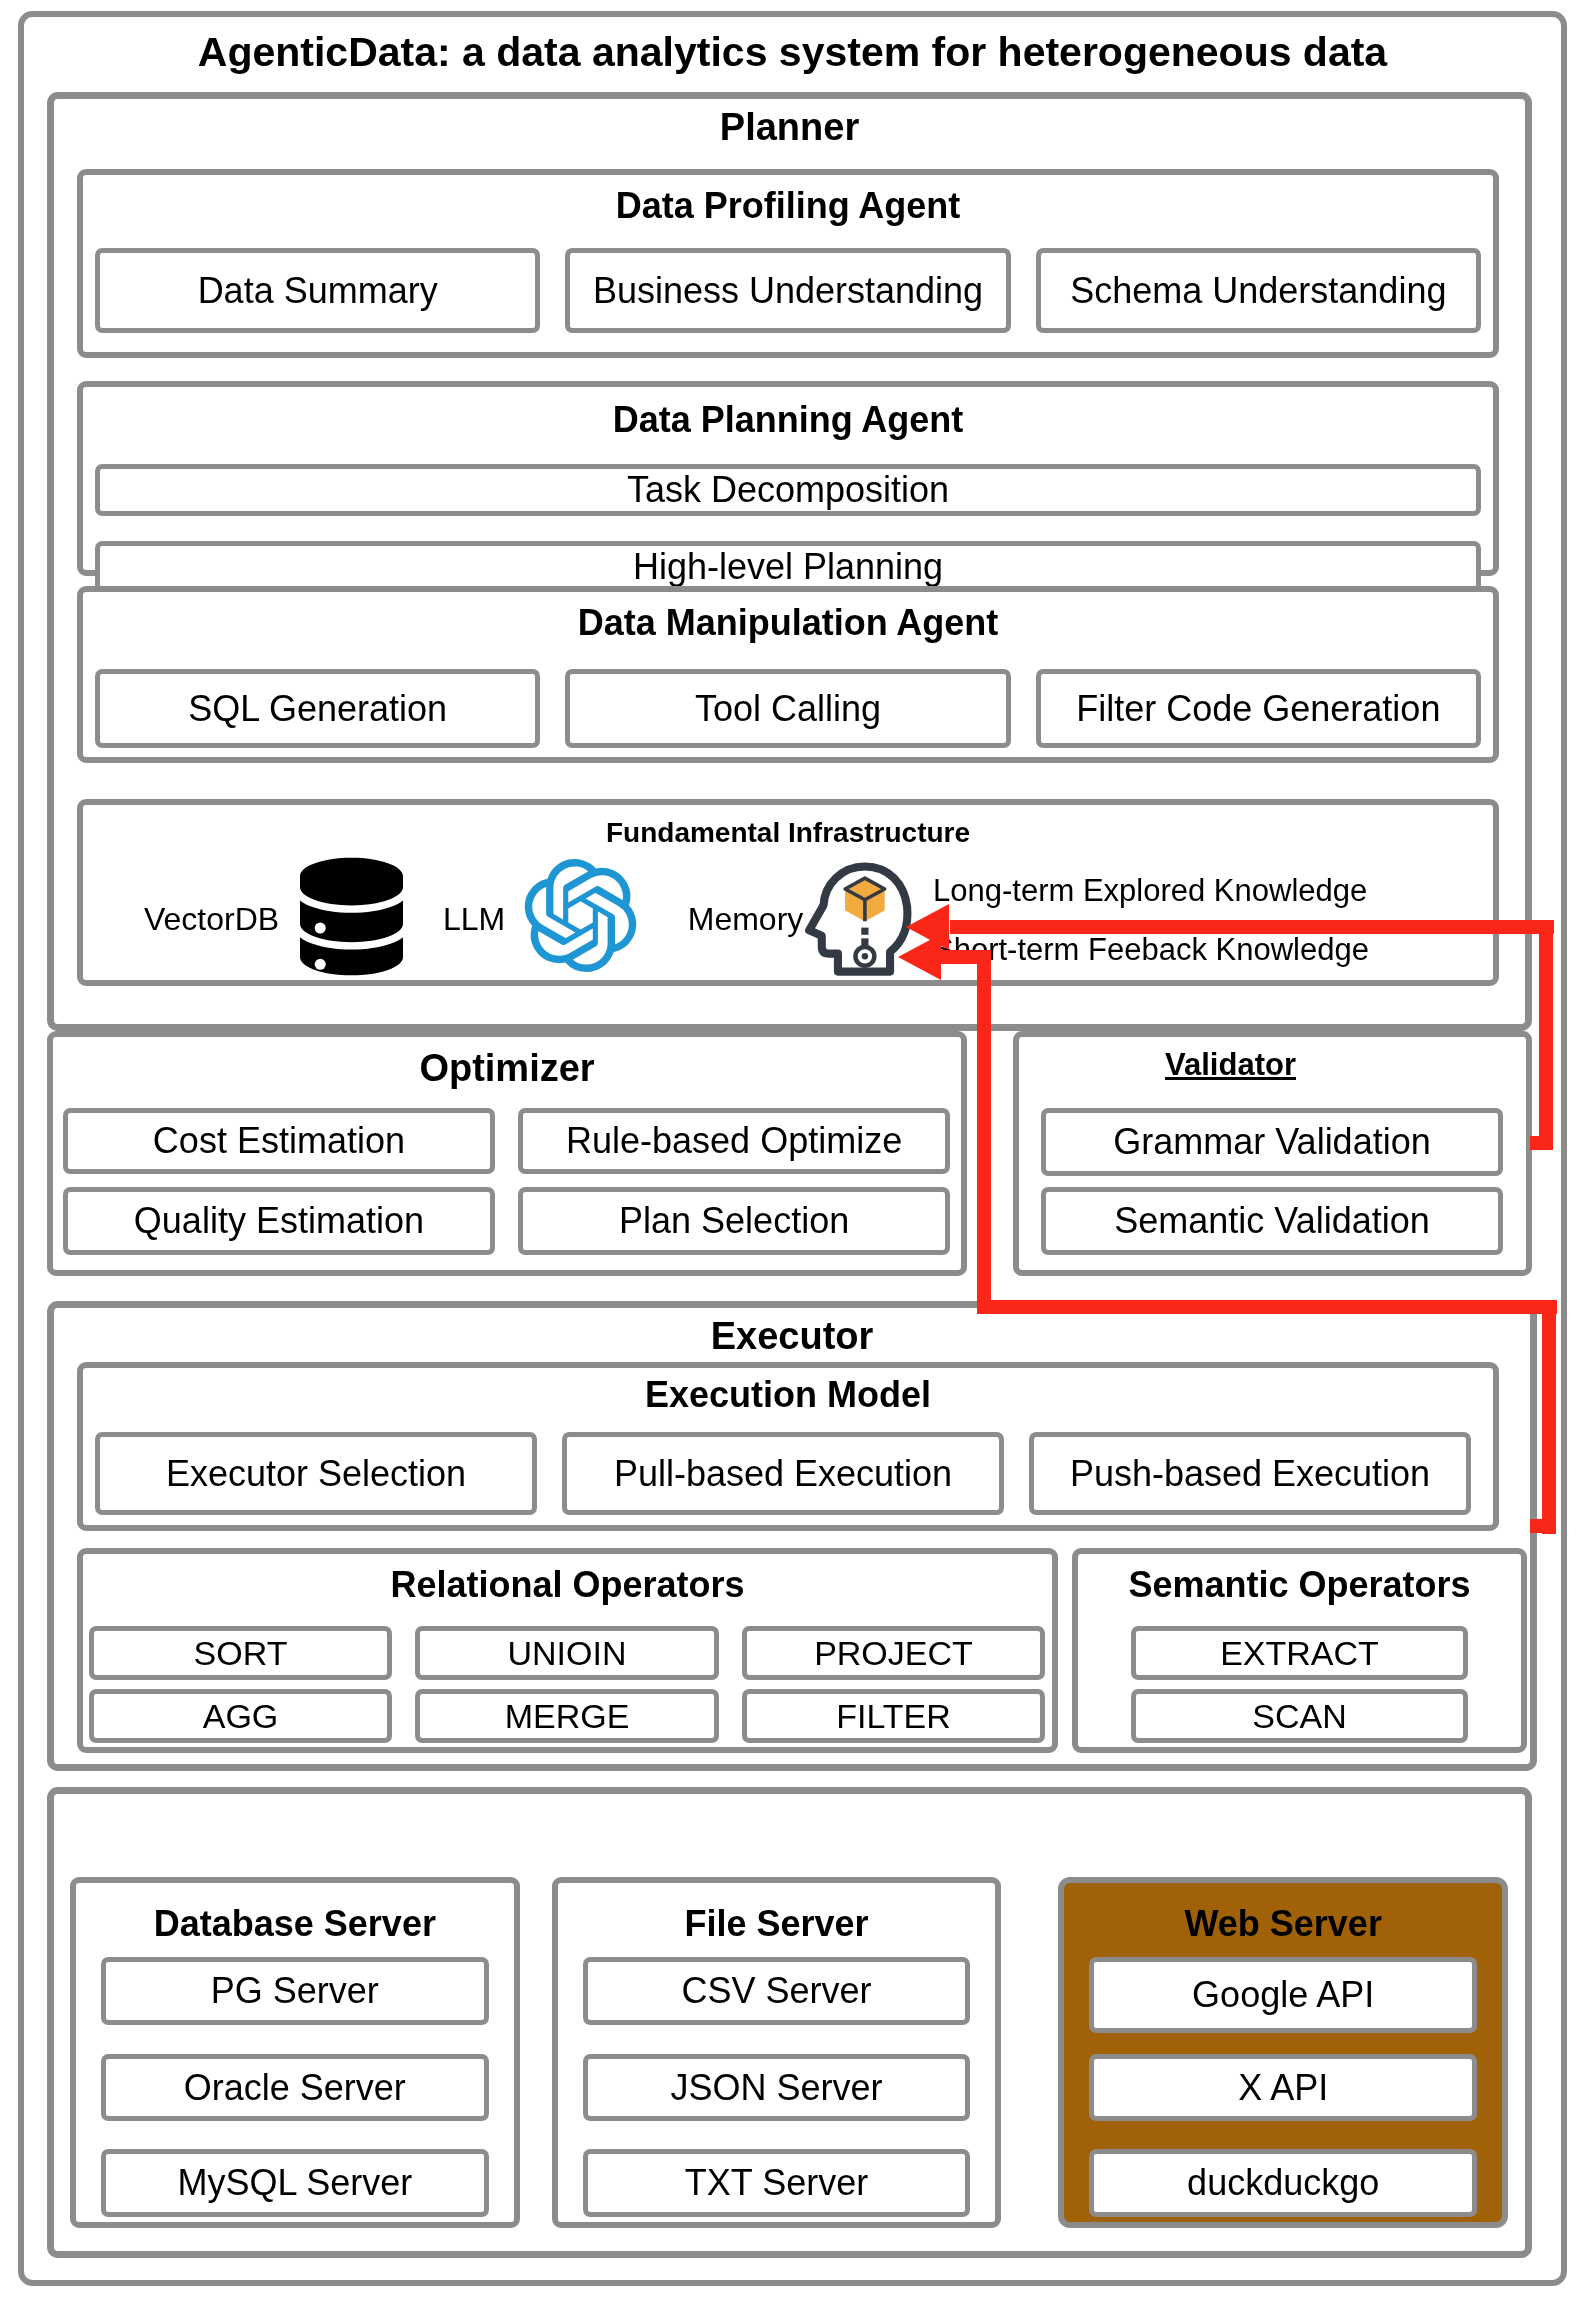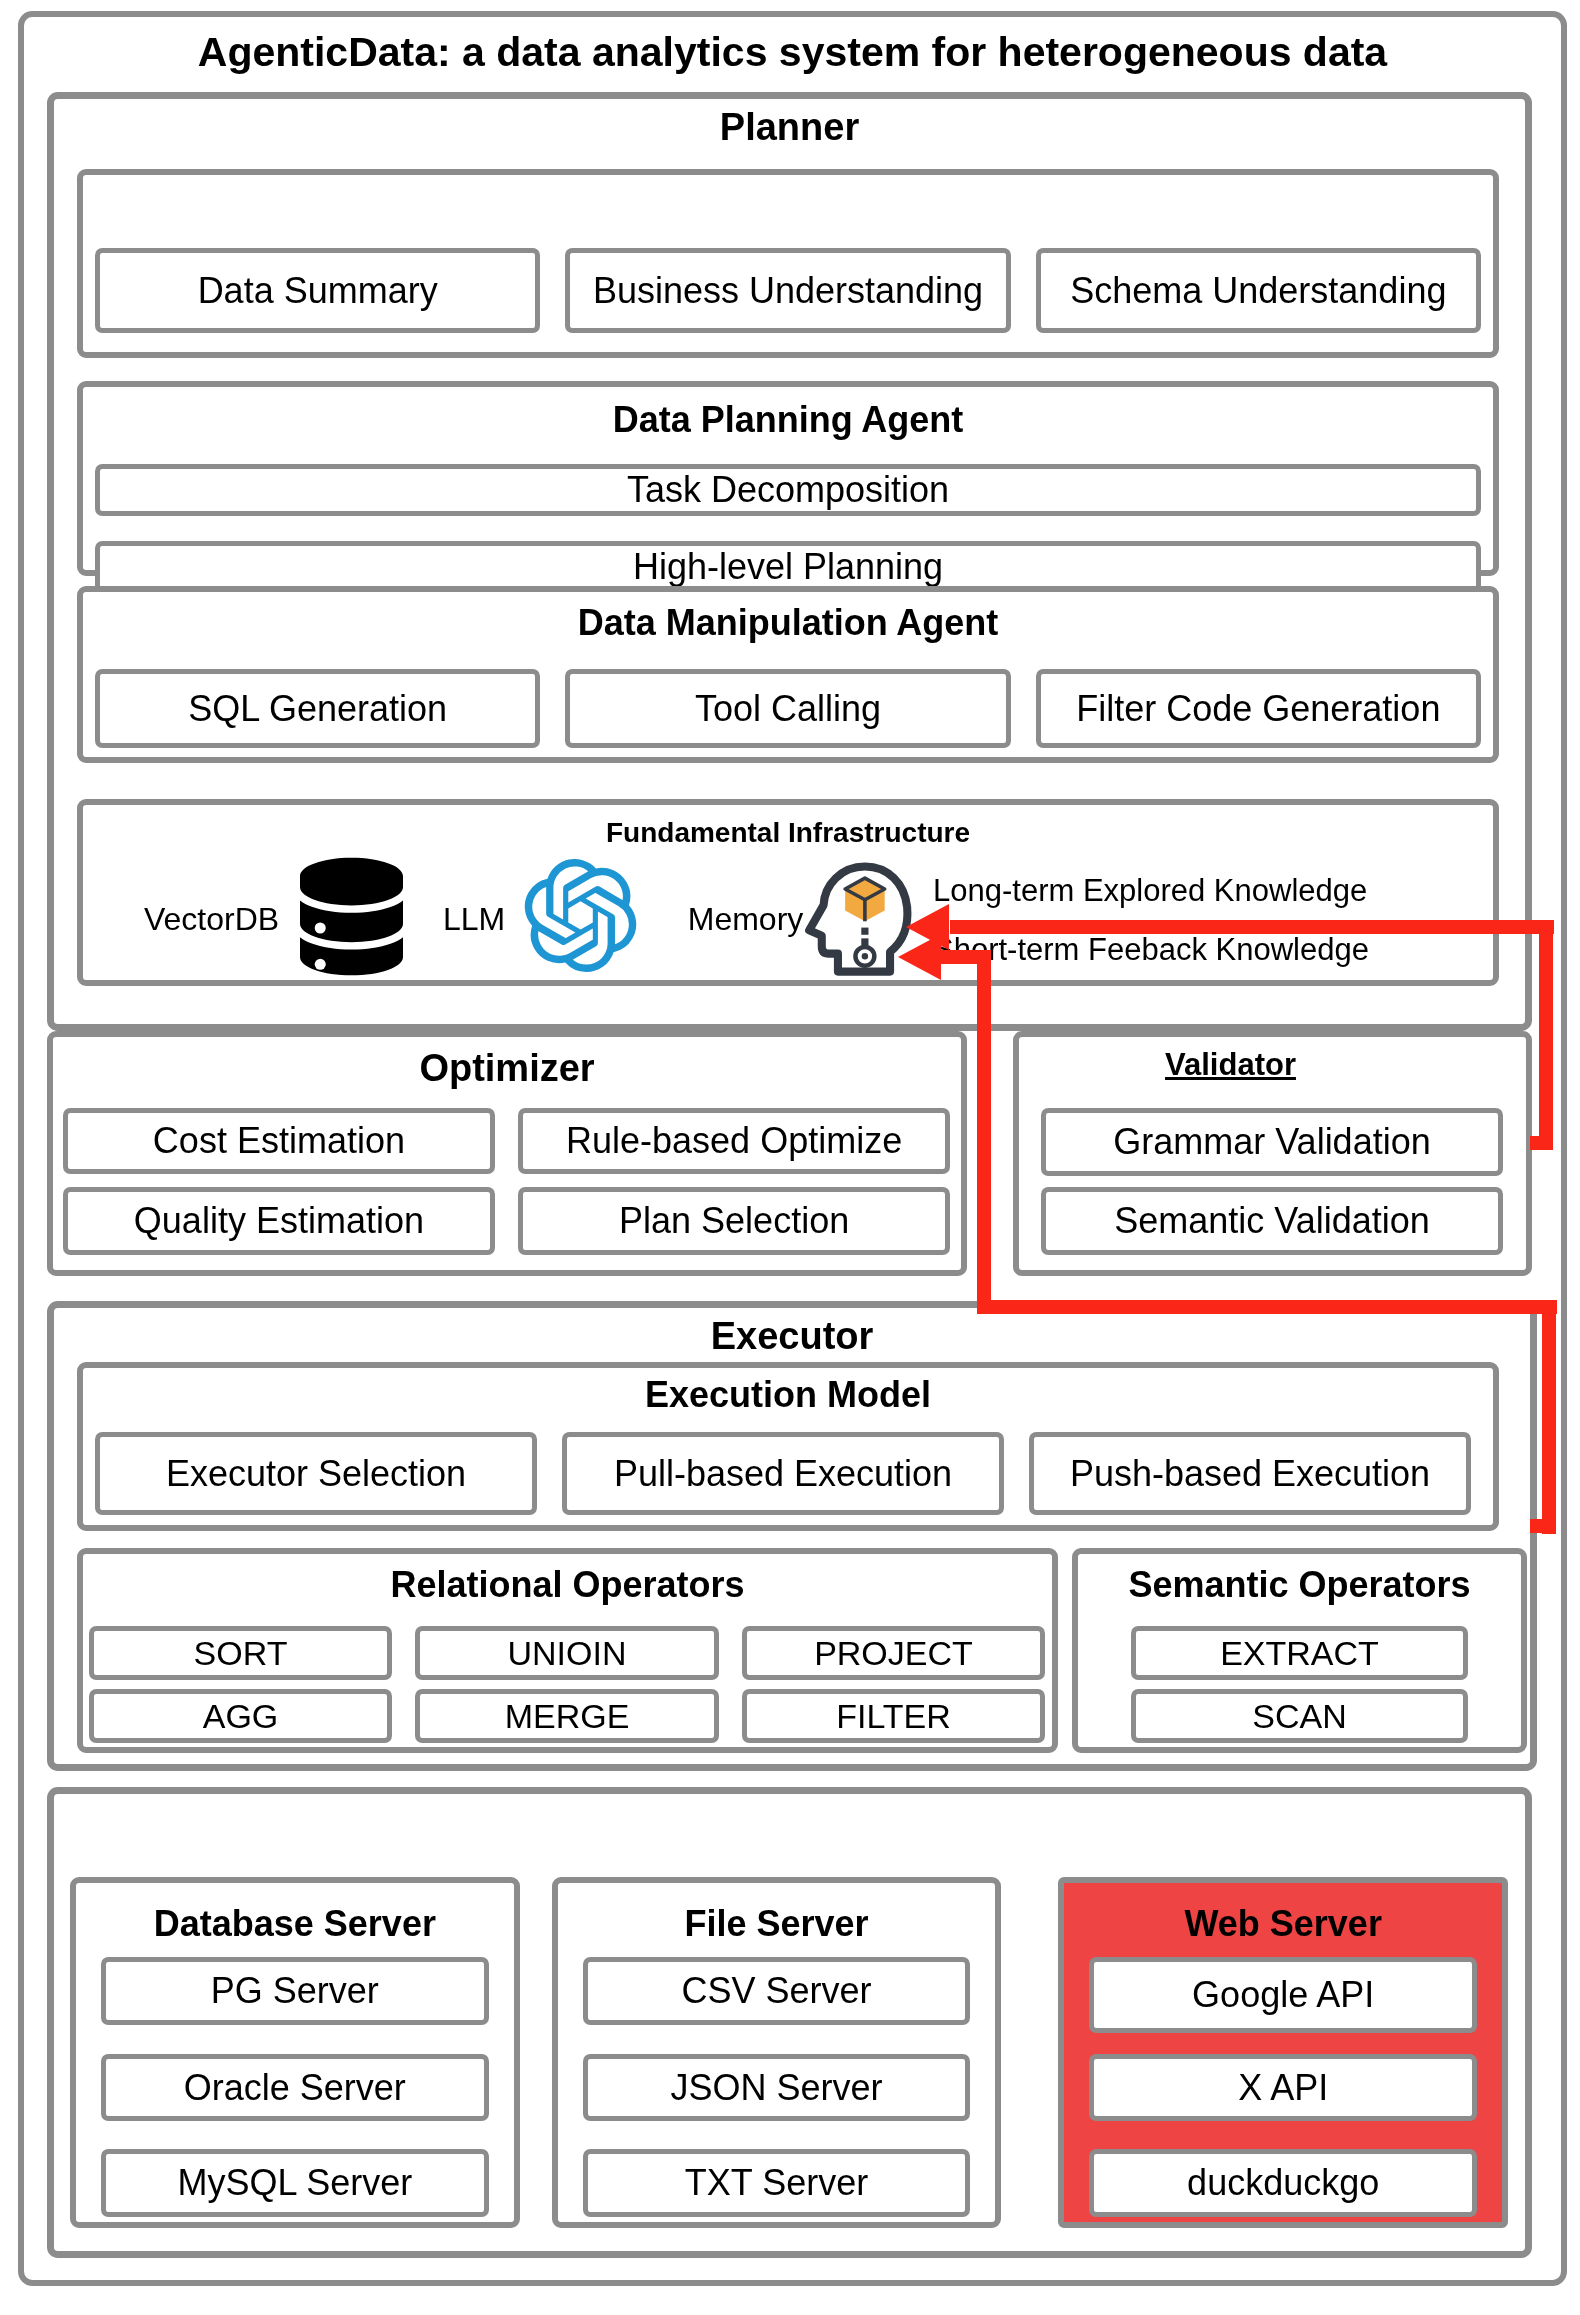--- a/index.html
+++ b/index.html
@@ -33,20 +33,21 @@
 <div class="canvas">
 
   <div class="abs" style="left:18px;top:10.8px;width:1549px;height:2275px;border:6.3px solid var(--gray);border-radius:14.4px;"></div>
 
   <div class="htitle" style="left:18px;width:1549px;top:29px;font-size:41px;">AgenticData: a data analytics system for heterogeneous data</div>
 
   <div class="gbox gbox-lg" style="left:47px;top:92px;width:1485px;height:939px;"></div>
   <div class="htitle" style="left:47px;width:1485px;top:106px;font-size:38px;">Planner</div>
 
   <div class="gbox" style="left:77px;top:169px;width:1422px;height:189px;"></div>
+  <div class="htitle" style="left:77px;width:1422px;top:185px;font-size:36px;">Data Profiling Agent</div>
   <div class="row" style="left:95px;top:248px;width:1386px;height:85px;gap:25px;">
     <div class="leaf flex1">Data Summary</div>
     <div class="leaf flex1">Business Understanding</div>
     <div class="leaf flex1">Schema Understanding</div>
   </div>
 
   <div class="gbox" style="left:77px;top:381px;width:1422px;height:195px;"></div>
   <div class="htitle" style="left:77px;width:1422px;top:399px;font-size:36px;">Data Planning Agent</div>
   <div class="row" style="left:95px;top:464px;width:1386px;height:81px;gap:25px;flex-direction:column;">
     <div class="leaf flex1">Task Decomposition</div>
@@ -165,21 +166,21 @@
       <div class="leaf" style="position:absolute;left:25px;right:25px;top:266px;height:68px;">MySQL Server</div>
     </div>
 
     <div class="flex1" style="position:relative;box-sizing:border-box;border:6.3px solid var(--gray);border-radius:9px;background:#fff;">
       <div class="htitle" style="top:20px;font-size:36px;">File Server</div>
       <div class="leaf" style="position:absolute;left:25px;right:25px;top:74px;height:68px;">CSV Server</div>
       <div class="leaf" style="position:absolute;left:25px;right:25px;top:171px;height:67px;">JSON Server</div>
       <div class="leaf" style="position:absolute;left:25px;right:25px;top:266px;height:68px;">TXT Server</div>
     </div>
 
-    <div class="flex1" style="position:relative;box-sizing:border-box;border:6.3px solid var(--gray);border-radius:6px;background:#ef4444;margin-left:25px;">
+    <div class="flex1" style="position:relative;box-sizing:border-box;border:6.3px solid var(--gray);border-radius:12px;background:#a16207;margin-left:25px;">
       <div class="htitle" style="top:20px;font-size:36px;">Web Server</div>
       <div class="leaf" style="position:absolute;left:25px;right:25px;top:74px;height:76px;">Google API</div>
       <div class="leaf" style="position:absolute;left:25px;right:25px;top:171px;height:67px;">X API</div>
       <div class="leaf" style="position:absolute;left:25px;right:25px;top:266px;height:68px;">duckduckgo</div>
     </div>
   </div>
 
   <div class="rseg" style="left:1530px;top:1136px;width:23.4px;height:14.4px;"></div>
   <div class="rseg" style="left:1539px;top:920px;width:14.4px;height:230px;"></div>
   <div class="rseg" style="left:950px;top:920px;width:604px;height:14.4px;"></div>

